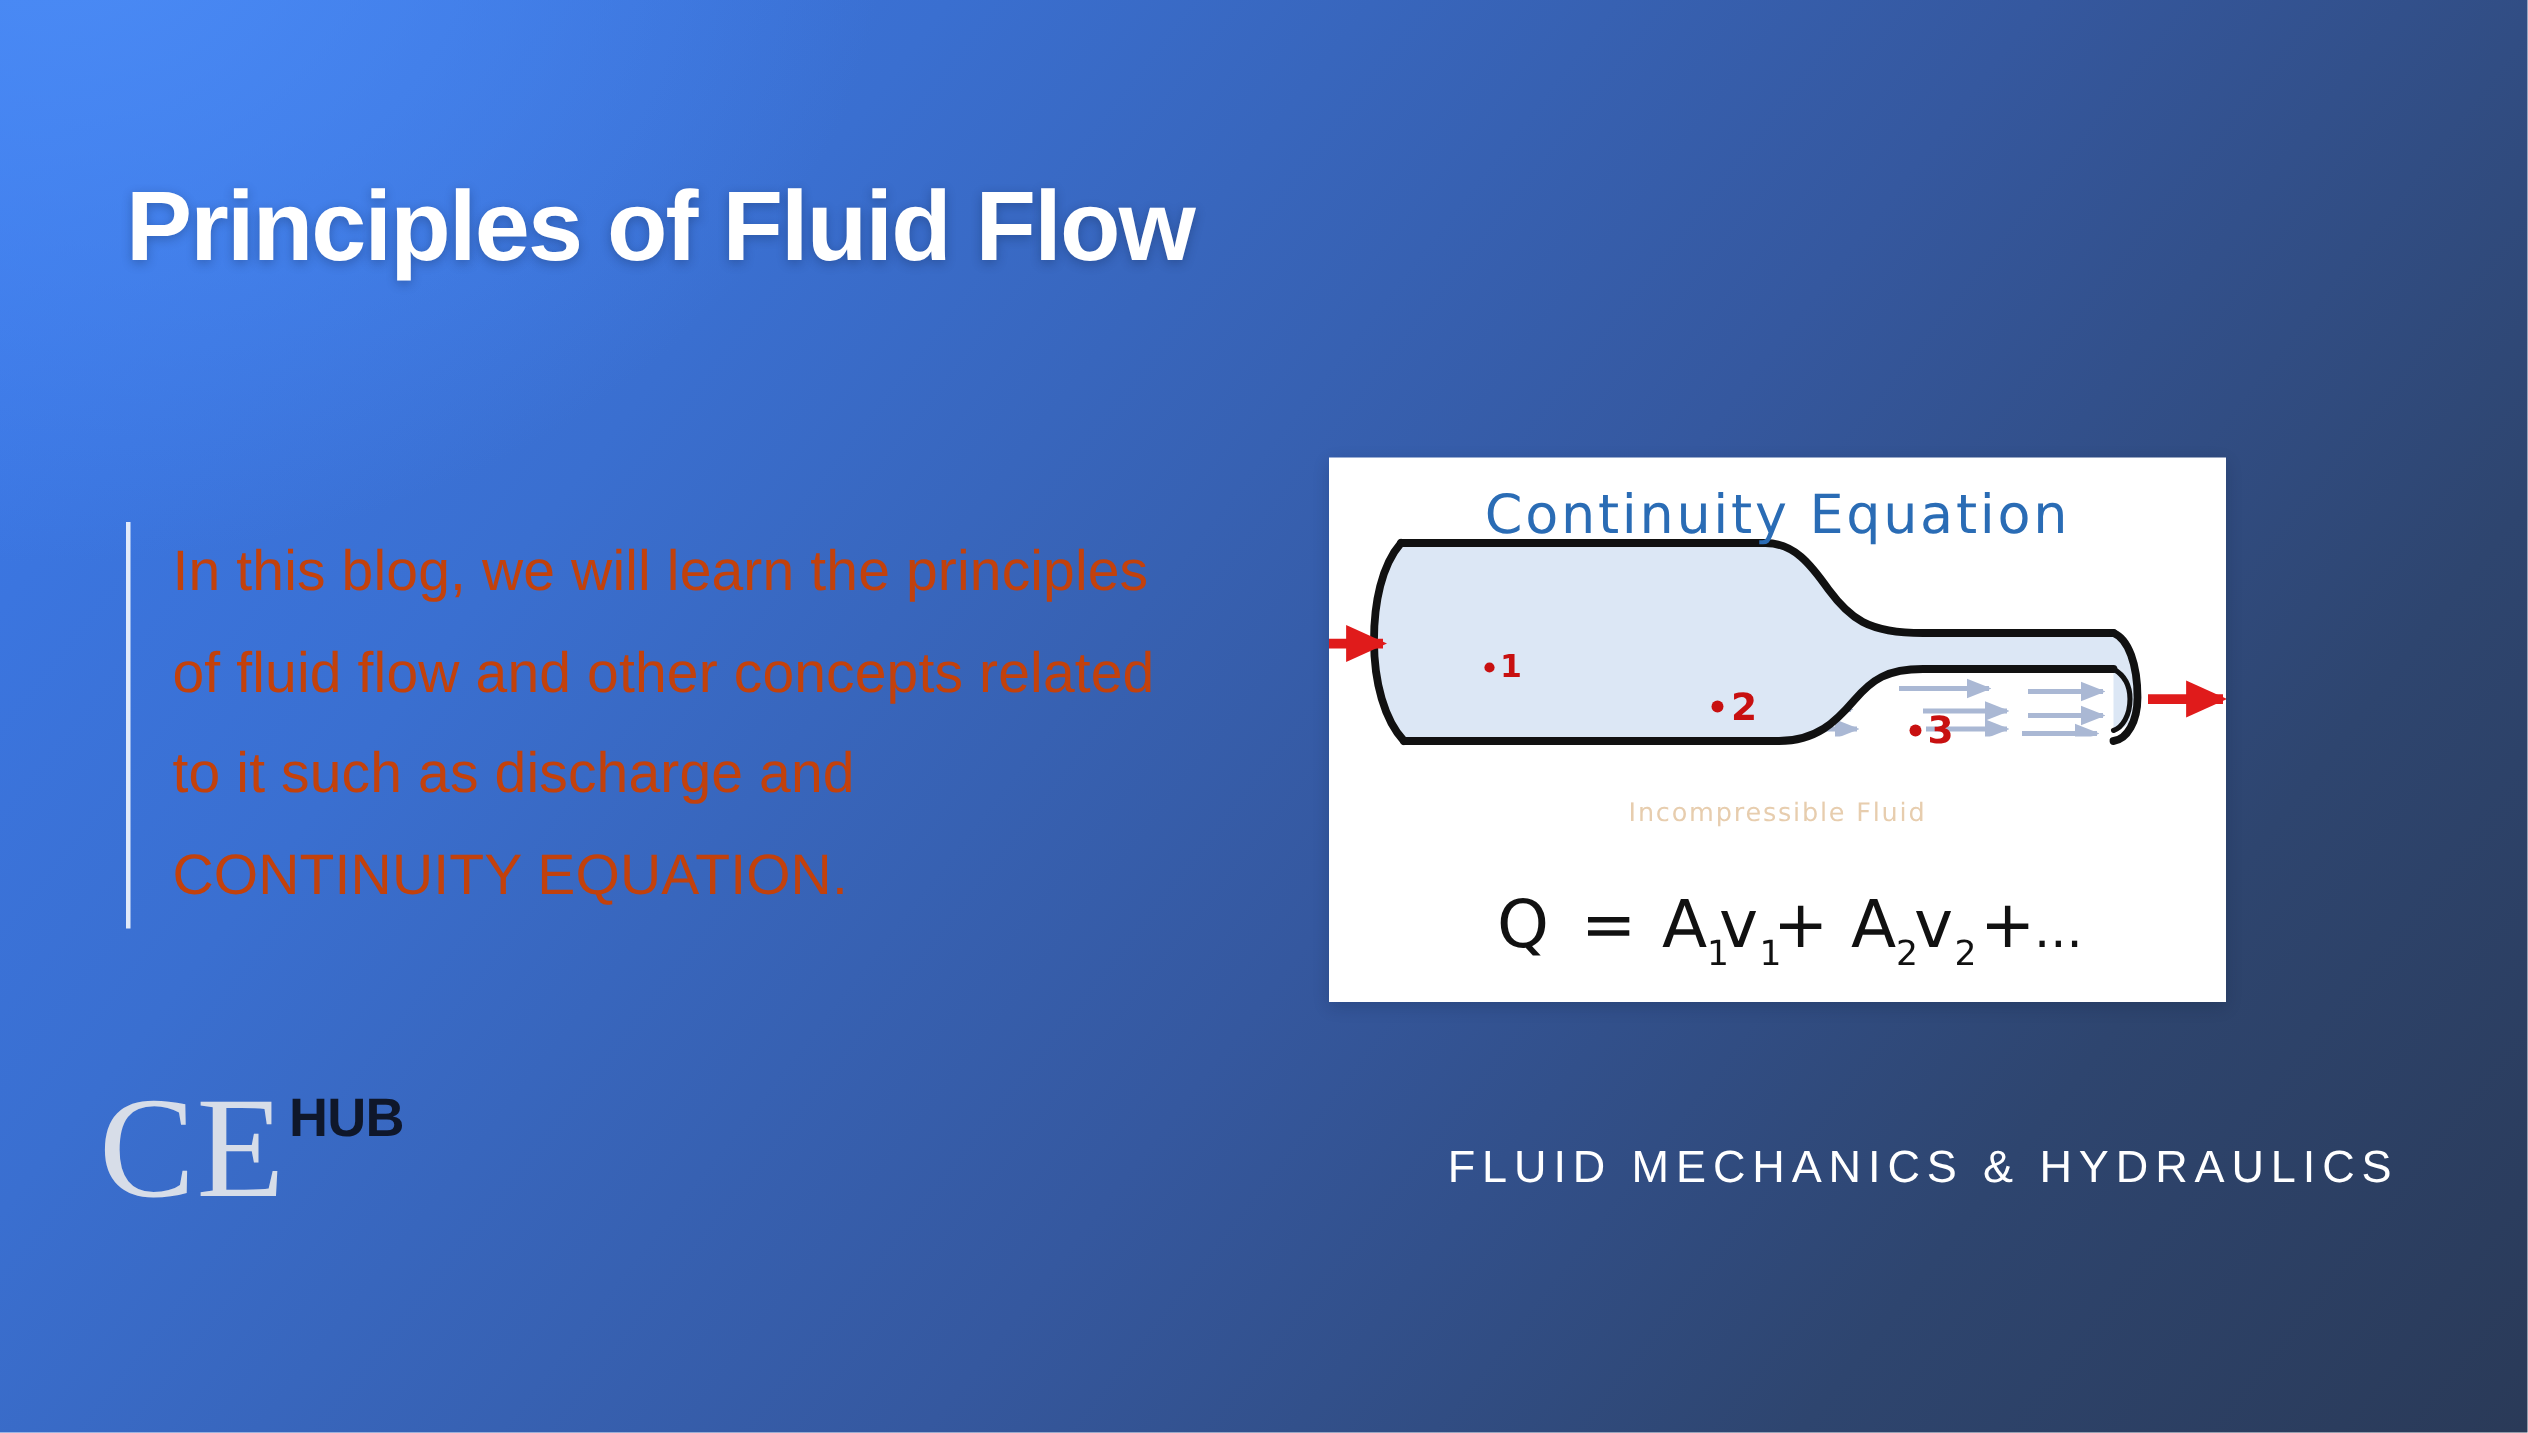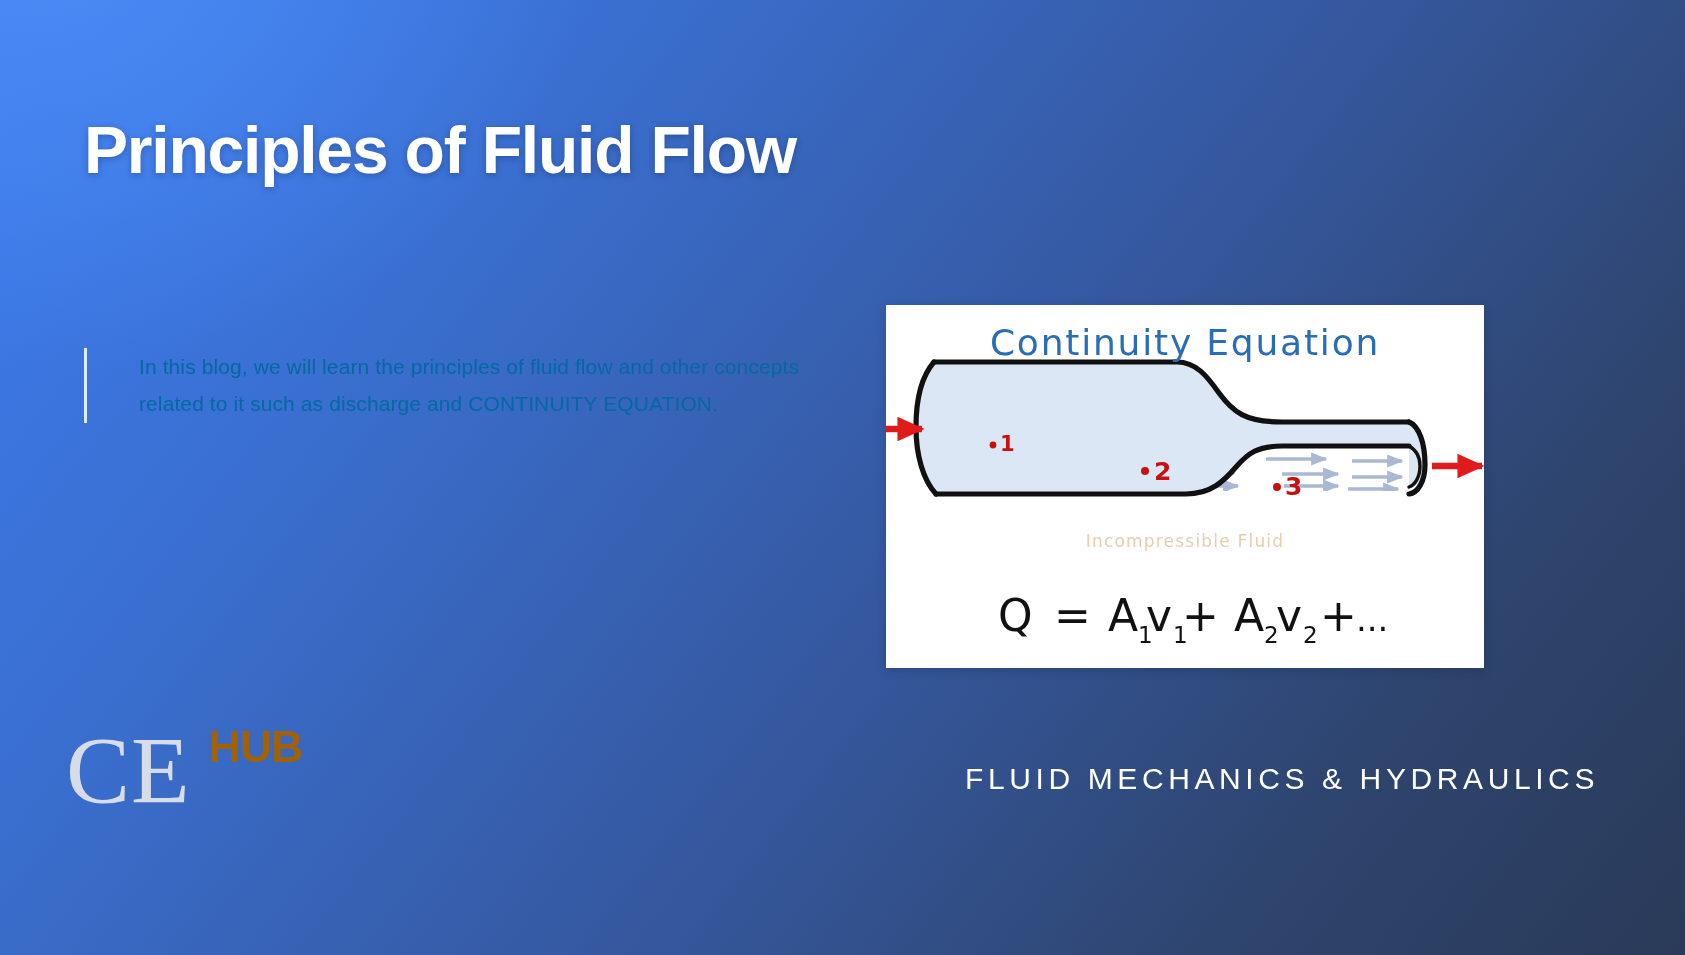--- a/index.html
+++ b/index.html
@@ -24,36 +24,36 @@
     white-space:nowrap;
   }
 
   
   #blurb-wrap {
     position:absolute; left:84px; top:348px; width:720px;
     padding-left:28px;
     border-left:3px solid rgba(255,255,255,.85);
   }
   #blurb {
-    font-size:21px; color:#0369a1; line-height:1.78;
-    font-weight:400; letter-spacing:.1px;margin-left:24px;
+    font-size:38px; color:#c2410c; line-height:1.78;
+    font-weight:400; letter-spacing:.1px;
   }
 
   
   #logo {
     position:absolute; left:66px; top:722px;
-    display:flex; align-items:flex-end;gap:16px;
+    display:flex; align-items:flex-end;
   }
   #logo-ce {
     font-family:"Liberation Serif", serif;
     font-size:96px; line-height:.9; color:#d7dde8;
     letter-spacing:1px;
   }
   #logo-hub {
-    font-size:44px; font-weight:bold; color:#a16207;
+    font-size:36px; font-weight:bold; color:#0f172a;
     letter-spacing:-0.5px; margin-bottom:42px; margin-left:2px;
   }
 
   
   #tagline {
     position:absolute; right:86px; top:762px;
     font-size:30px; color:#ffffff; font-weight:400;
     letter-spacing:4.6px; white-space:nowrap;
   }
 

